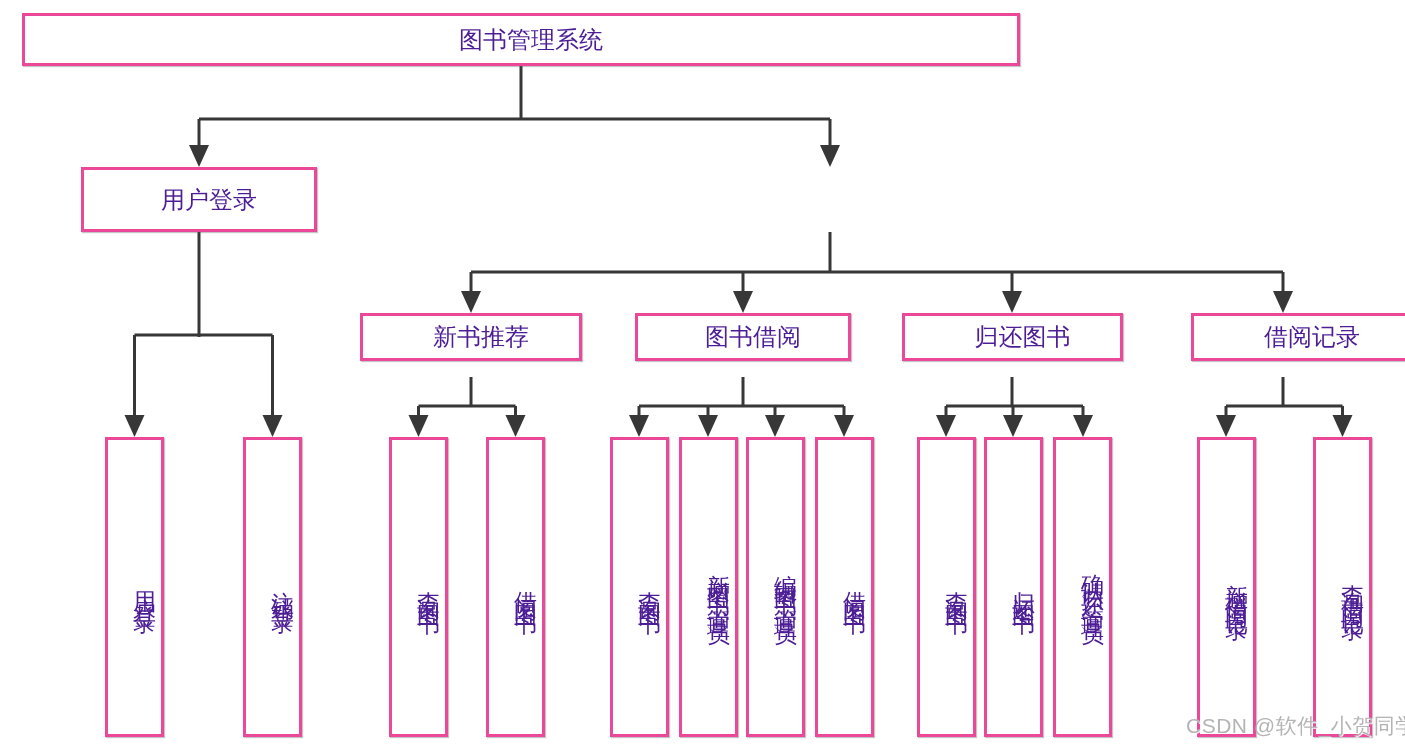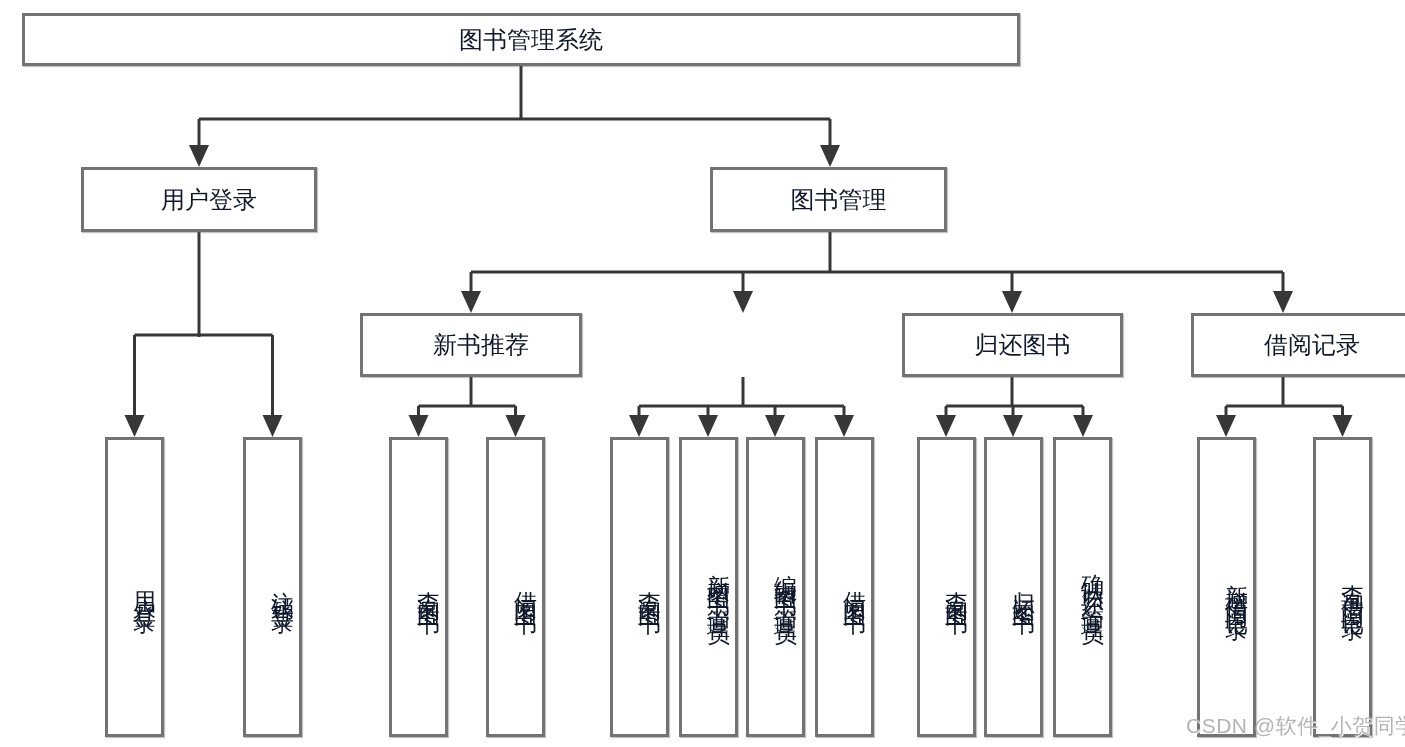--- a/index.html
+++ b/index.html
@@ -5,30 +5,30 @@
   html,body { margin:0; padding:0; background:#ffffff; }
   .canvas {
     position:relative; width:1405px; height:747px; background:#ffffff;
     font-family:"Liberation Sans","DejaVu Sans",sans-serif; overflow:hidden;
   }
   svg.wires { position:absolute; left:0; top:0; z-index:1; }
   .wire  { stroke:#373737; stroke-width:3; fill:none; }
   .arrow { fill:#373737; stroke:none; }
   .node {
     position:absolute; box-sizing:border-box; background:#ffffff;
-    border:3px solid #737373; z-index:2;
+    border:3px solid #ec4899; z-index:2;
     display:flex; align-items:center; justify-content:center;
-    color:#0f172a; font-size:24px; line-height:1;
+    color:#4c1d95; font-size:24px; line-height:1;
     box-shadow:1px 1px 1px rgba(90,90,90,.35);
     padding-left:20px;
   }
   .node.root  { left:22px;  top:13px;  width:998px; height:53px; }
   .node.lvl2a { left:81px;  top:167px; width:236px; height:65px; }
   .node.lvl2b { left:710px; top:167px; width:237px; height:65px; }
-  .node.lvl3  { top:313px; height:64px; }
+  .node.lvl3  { top:313px; height:48px; }
   .node.l3a { left:360px;  width:222px; }
   .node.l3b { left:635px;  width:216px; }
   .node.l3c { left:902px;  width:221px; }
   .node.l3d { left:1172px; width:222px;margin-left:19px; }
   .node.leaf {
     top:437px; height:300px; width:59px;
     writing-mode:vertical-rl; text-orientation:mixed;
     font-size:23px; letter-spacing:7px;
   }
   .lf1  { left:105px; }  .lf2  { left:243px; }
@@ -121,23 +121,23 @@
       <path class="wire" d="M1226 406 V417"></path>
       <path class="arrow" d="M1216 415 L1236 415 L1226 437 Z"></path>
       <path class="wire" d="M1342.5 406 V417"></path>
       <path class="arrow" d="M1332.5 415 L1352.5 415 L1342.5 437 Z"></path>
     </g>
   </svg>
 
   <div class="node root">图书管理系统</div>
 
   <div class="node lvl2a">用户登录</div>
-  <div class="node lvl2b">图书管理</div>
 
   <div class="node lvl3 l3a">新书推荐</div>
+  <div class="node lvl3 l3b">图书借阅</div>
   <div class="node lvl3 l3c">归还图书</div>
   <div class="node lvl3 l3d">借阅记录</div>
 
   <div class="node leaf lf1">用户登录</div>
   <div class="node leaf lf2">注销登录</div>
   <div class="node leaf lf3">查询图书</div>
   <div class="node leaf lf4">借阅图书</div>
   <div class="node leaf lf5">查询图书</div>
   <div class="node leaf lf6">新增图书（管理员）</div>
   <div class="node leaf lf7">编辑图书（管理员）</div>

